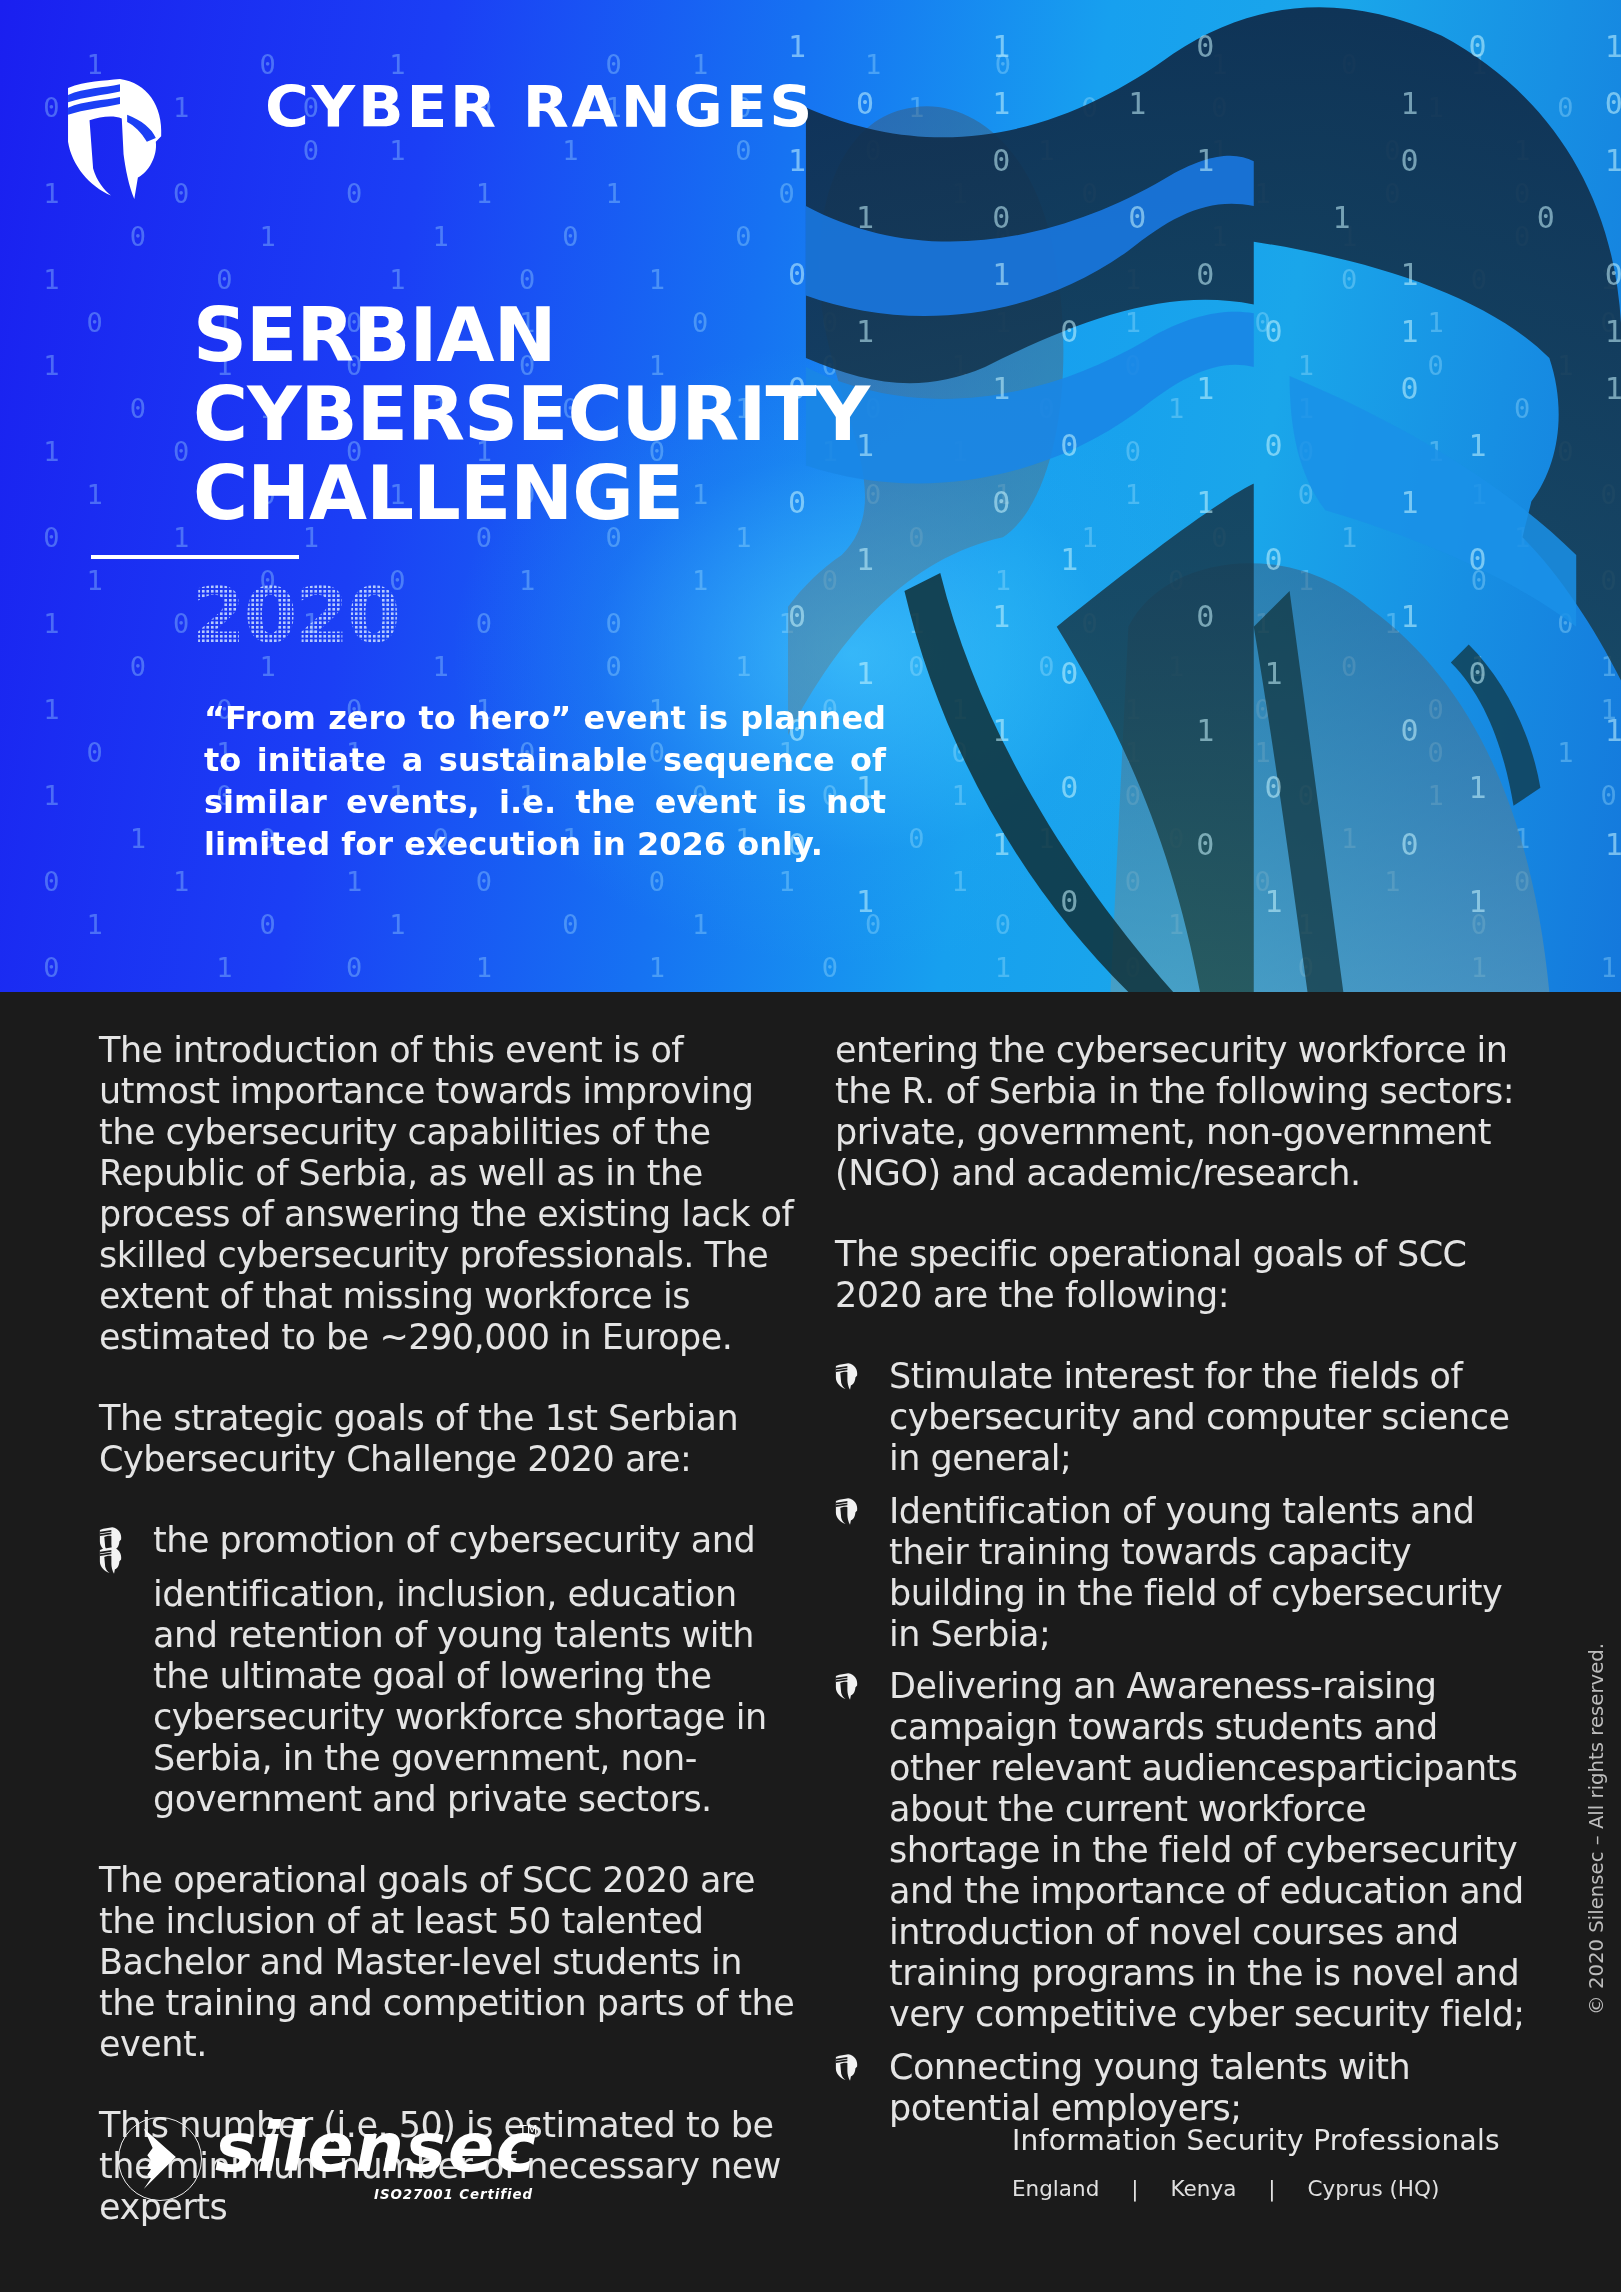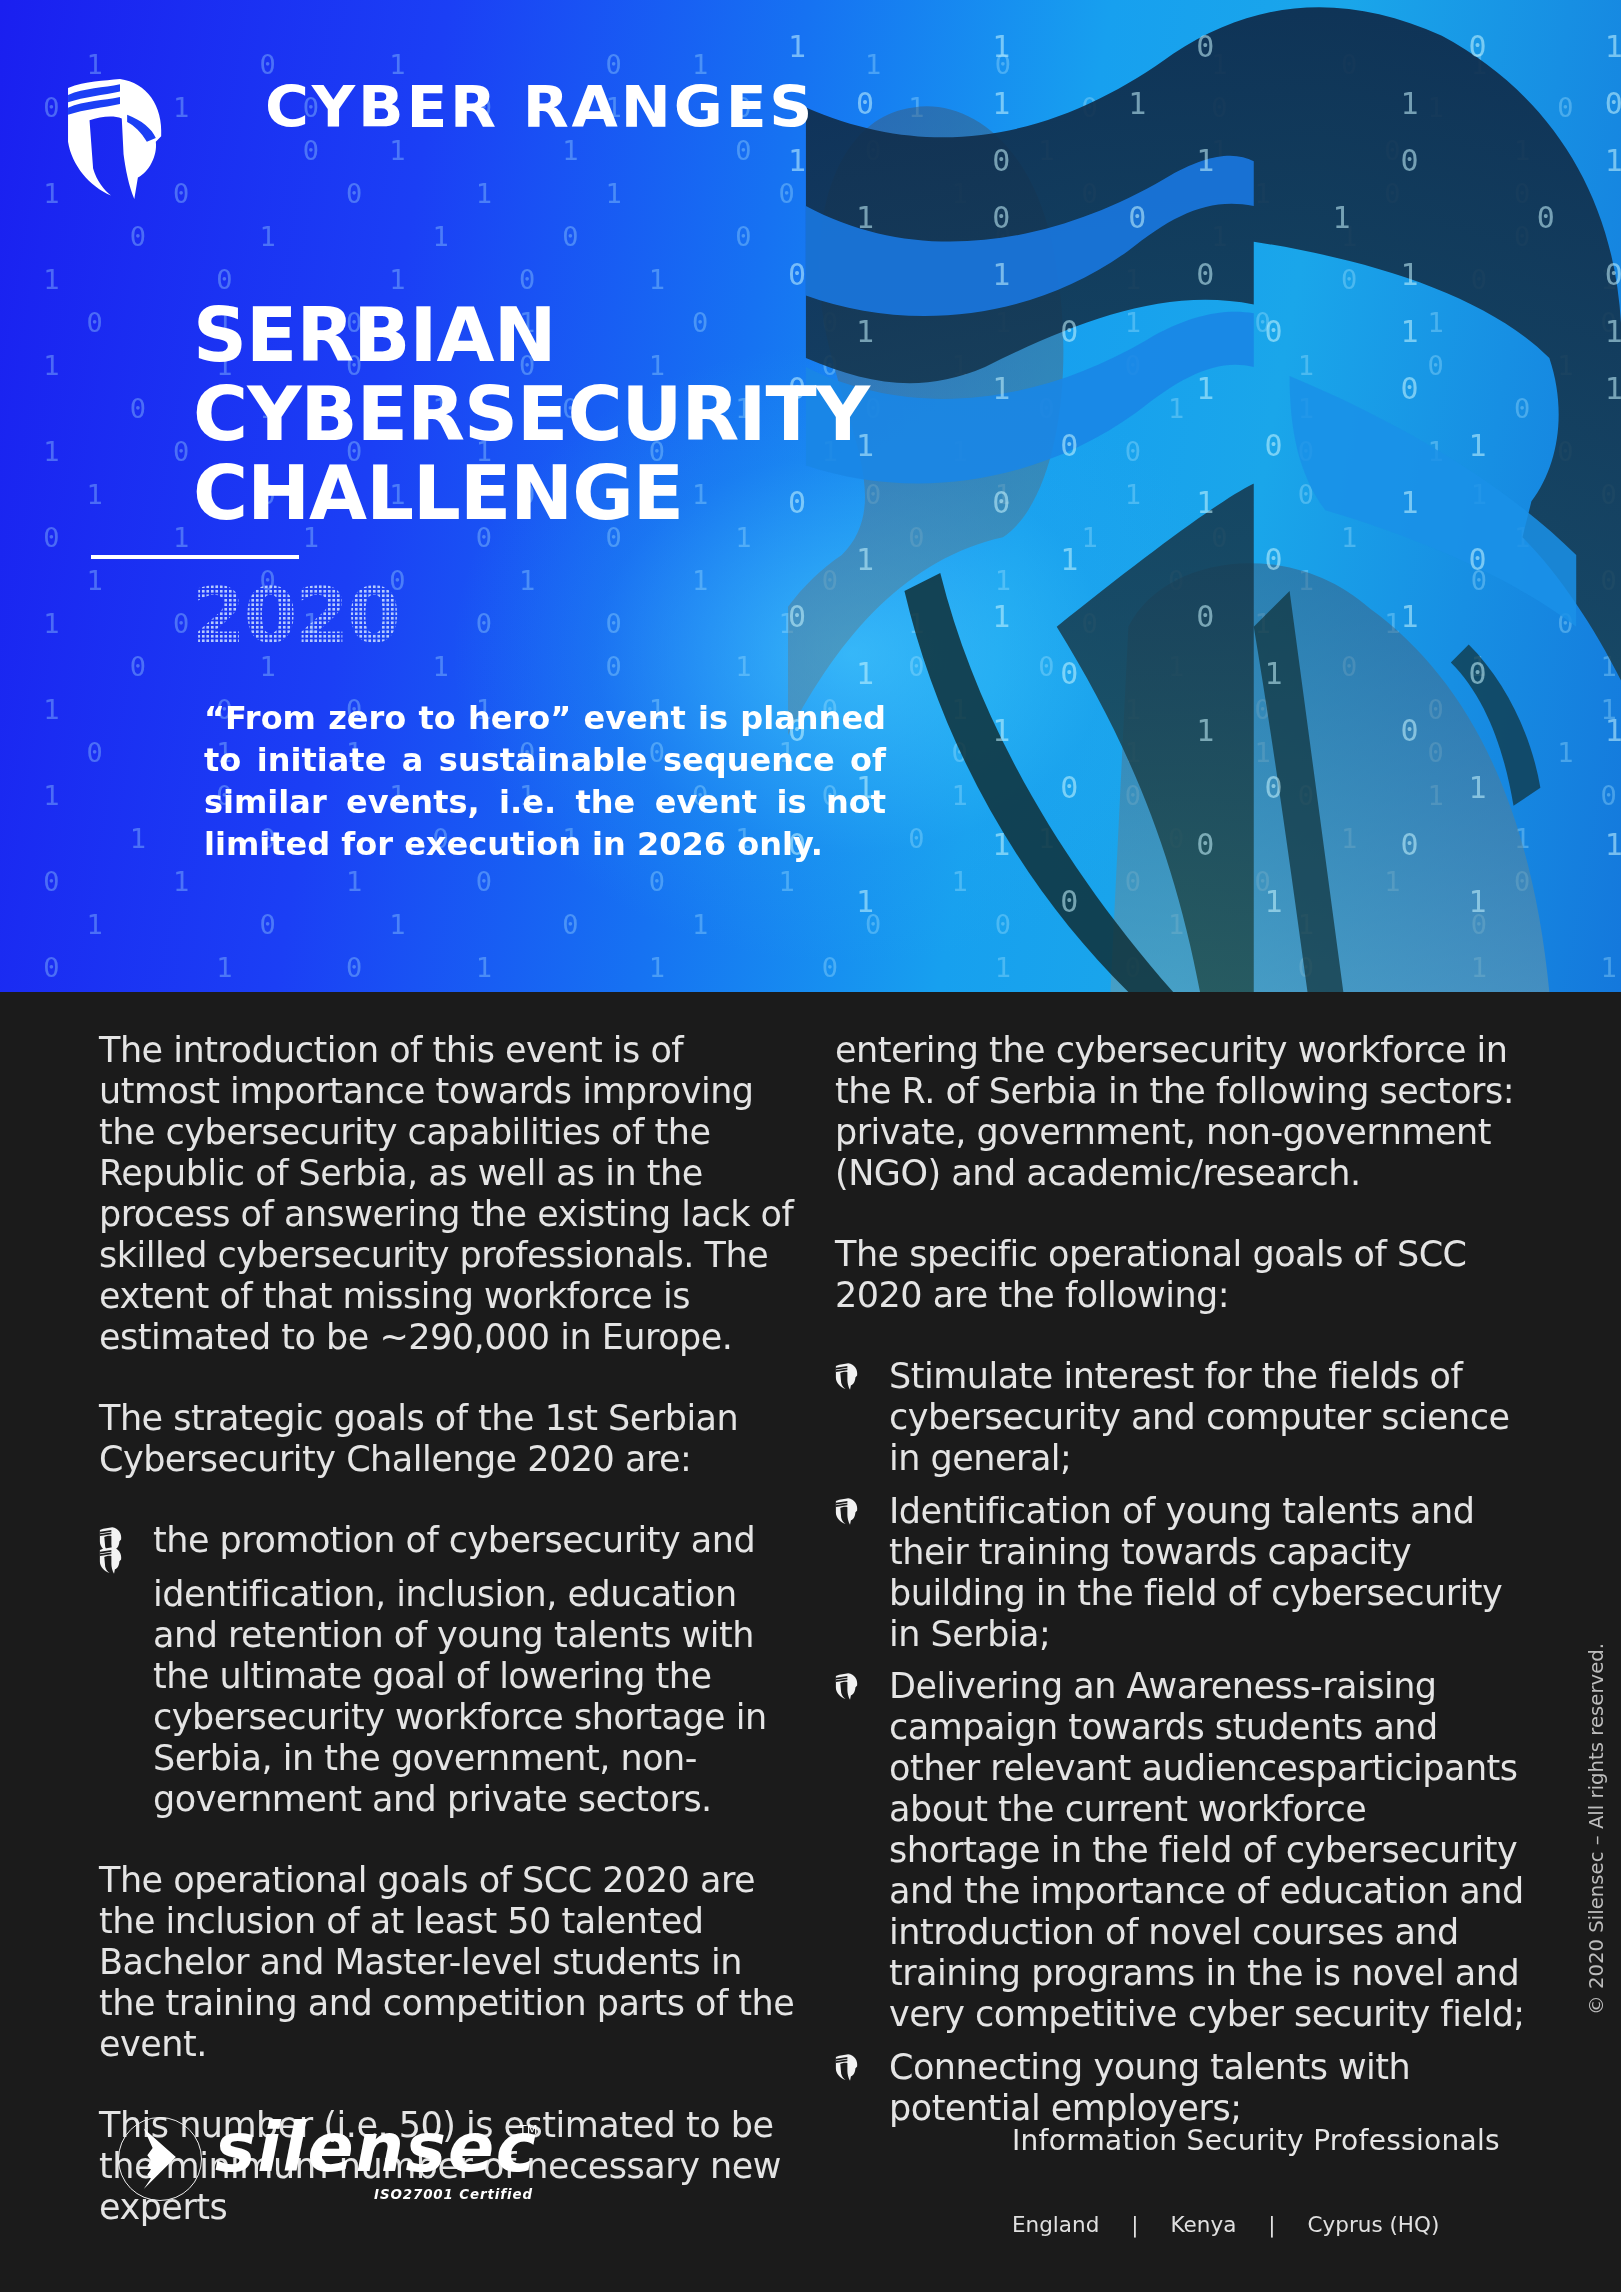--- a/index.html
+++ b/index.html
@@ -40,21 +40,21 @@
   .copyright { position:absolute; left:1585px; top:2015px; transform:rotate(-90deg); transform-origin:left top; font-family:"DejaVu Sans", sans-serif; font-size:19.7px; color:#bdbdbd; white-space:nowrap; }
 
   
   .silensec { position:absolute; left:118px; top:2115px; width:430px; height:90px; }
   .silensec-circle { position:absolute; left:0; top:1.8px; width:82px; height:82px; border:1.8px solid #f0f0f0; border-radius:50%; }
   .silensec-name { position:absolute; left:97px; top:-7.2px; font-family:"DejaVu Sans", sans-serif; font-weight:bold; font-style:italic; font-size:68px; color:#ffffff; letter-spacing:1.8px; }
   .silensec-tm { position:absolute; left:401px; top:7.2px; font-size:12.5px; color:#ffffff; font-family:"DejaVu Sans", sans-serif; }
   .silensec-cert { position:absolute; left:256px; top:72px; font-family:"DejaVu Sans", sans-serif; font-style:italic; font-weight:bold; font-size:13.4px; color:#ffffff; letter-spacing:0.9px; }
   .tagline { position:absolute; left:1012px; top:2124px; font-family:"DejaVu Sans", sans-serif; font-size:28px; color:#e6e6e6; letter-spacing:0.3px; }
   .locations { position:absolute; left:1012px; top:2176px; font-family:"DejaVu Sans", sans-serif; font-size:21.5px; color:#e0e0e0; display:flex; gap:0; }
-  .locations span { white-space:nowrap;margin-top:36px; }
+  .locations span { white-space:nowrap; }
   .loc-sep { margin:0 32px; }
 </style>
 </head>
 <body>
 
 <section class="hero">
   <div class="glow"></div>
   <div class="binary">
   1   0  1    0 1   1  0    1  0  1   0
  0  1  0   0  1  0   1   0  0    1  0  1

